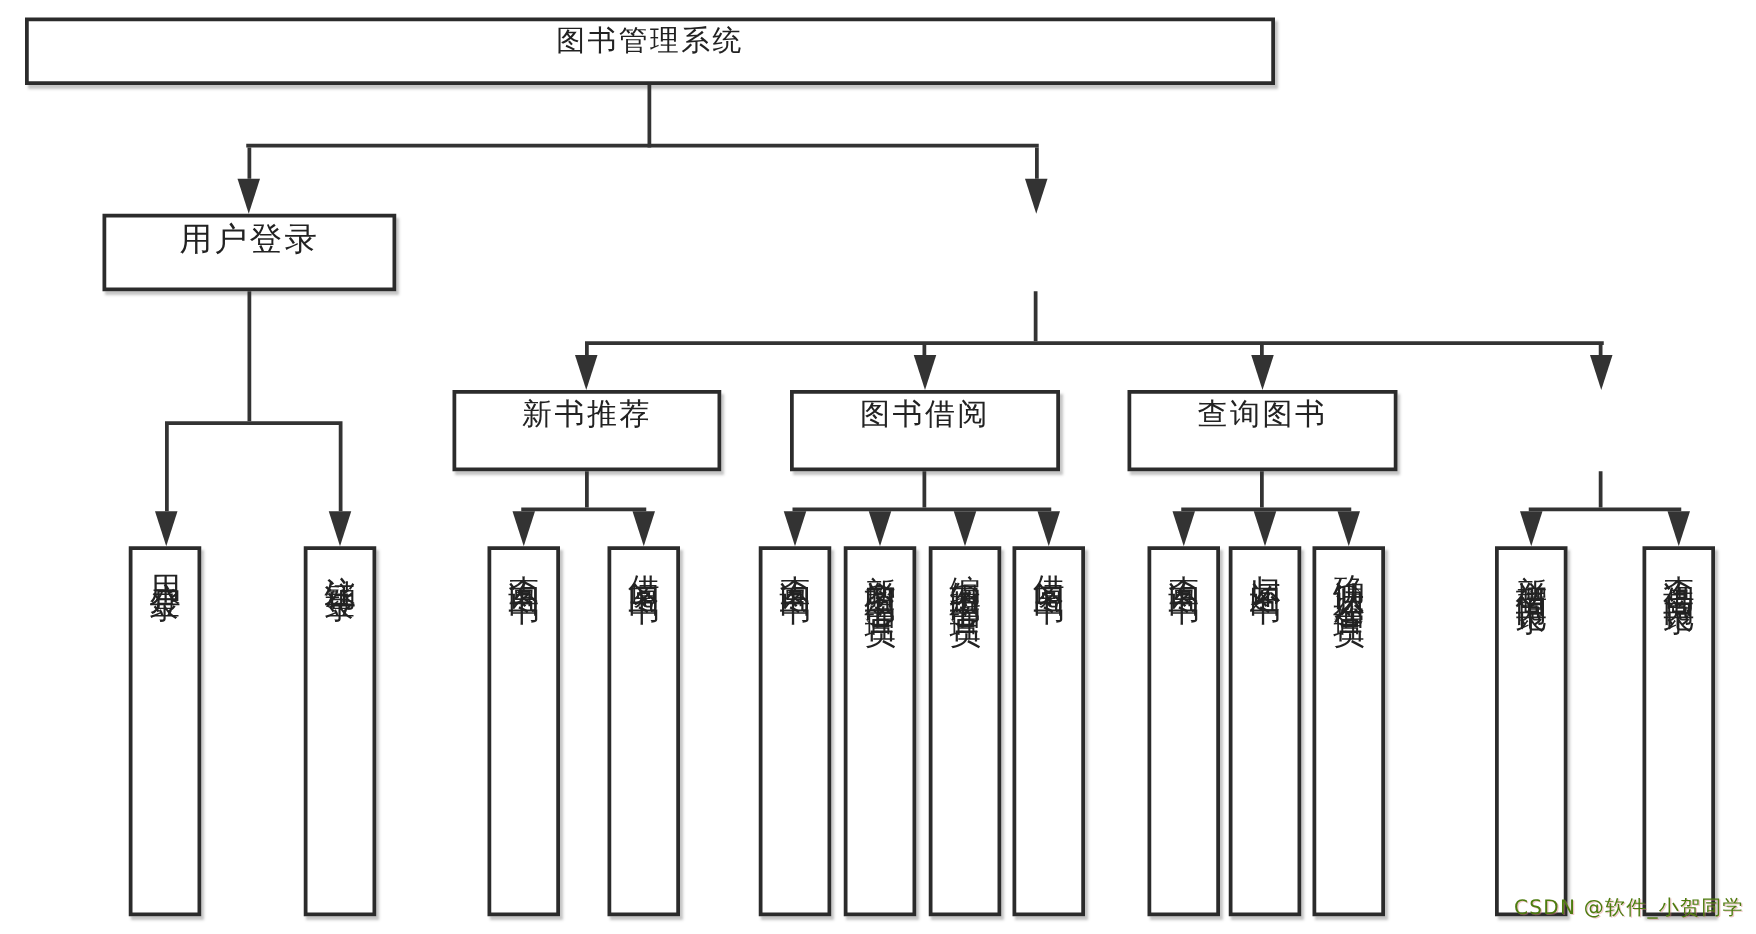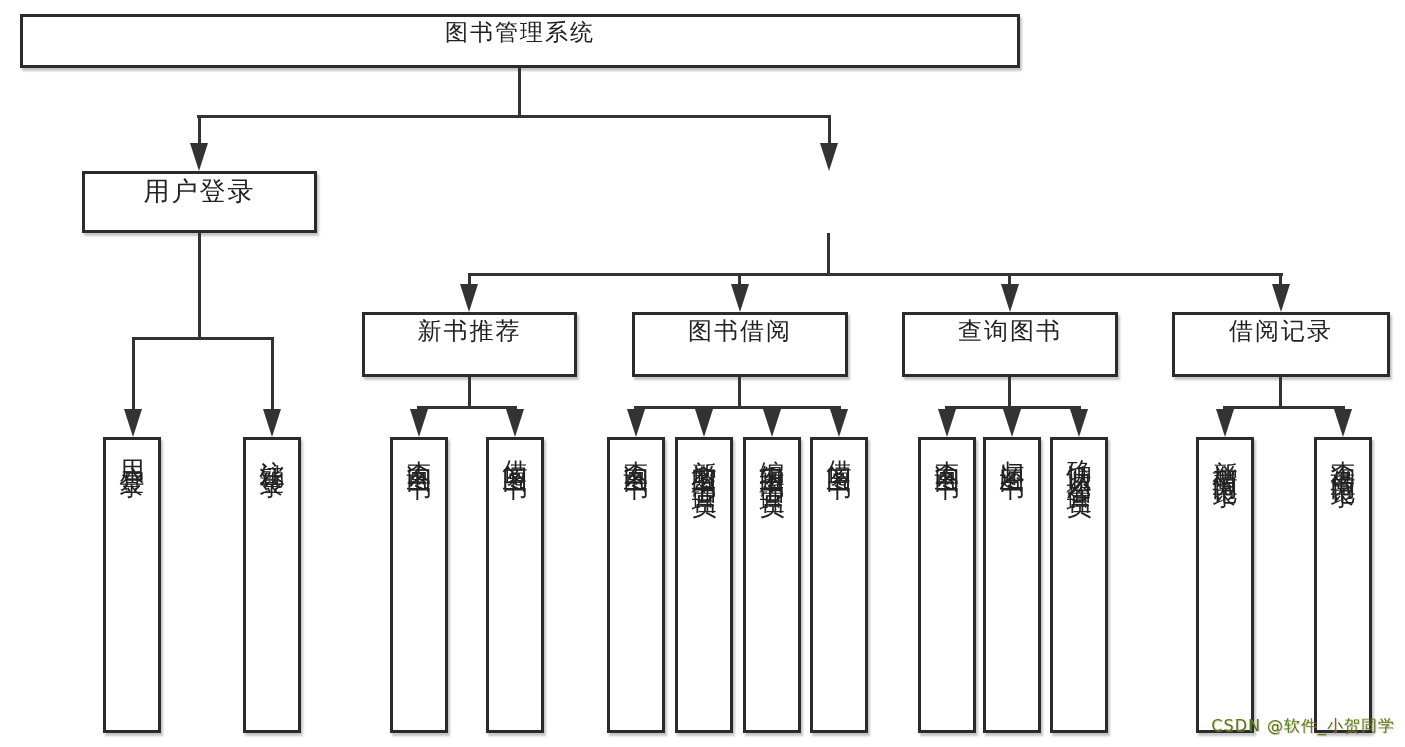--- a/index.html
+++ b/index.html
@@ -46,23 +46,20 @@
   </div>
 
   <div class="box l3-box" style="left:362px;top:312px;width:215px;height:65px">
     <span class="hlabel">新书推荐</span>
   </div>
   <div class="box l3-box" style="left:632px;top:312px;width:216px;height:65px">
     <span class="hlabel">图书借阅</span>
   </div>
   <div class="box l3-box" style="left:902px;top:312px;width:216px;height:65px">
     <span class="hlabel">查询图书</span>
-  </div>
-  <div class="box l3-box" style="left:1172px;top:312px;width:218px;height:65px">
-    <span class="hlabel">借阅记录</span>
   </div>
 
   <div class="box leaf" style="left:103px;top:437px;width:58px;height:296px">
     <span class="vlabel">用户登录</span>
   </div>
   <div class="box leaf" style="left:243px;top:437px;width:58px;height:296px">
     <span class="vlabel">注销登录</span>
   </div>
   <div class="box leaf" style="left:390px;top:437px;width:58px;height:296px">
     <span class="vlabel">查询图书</span>

